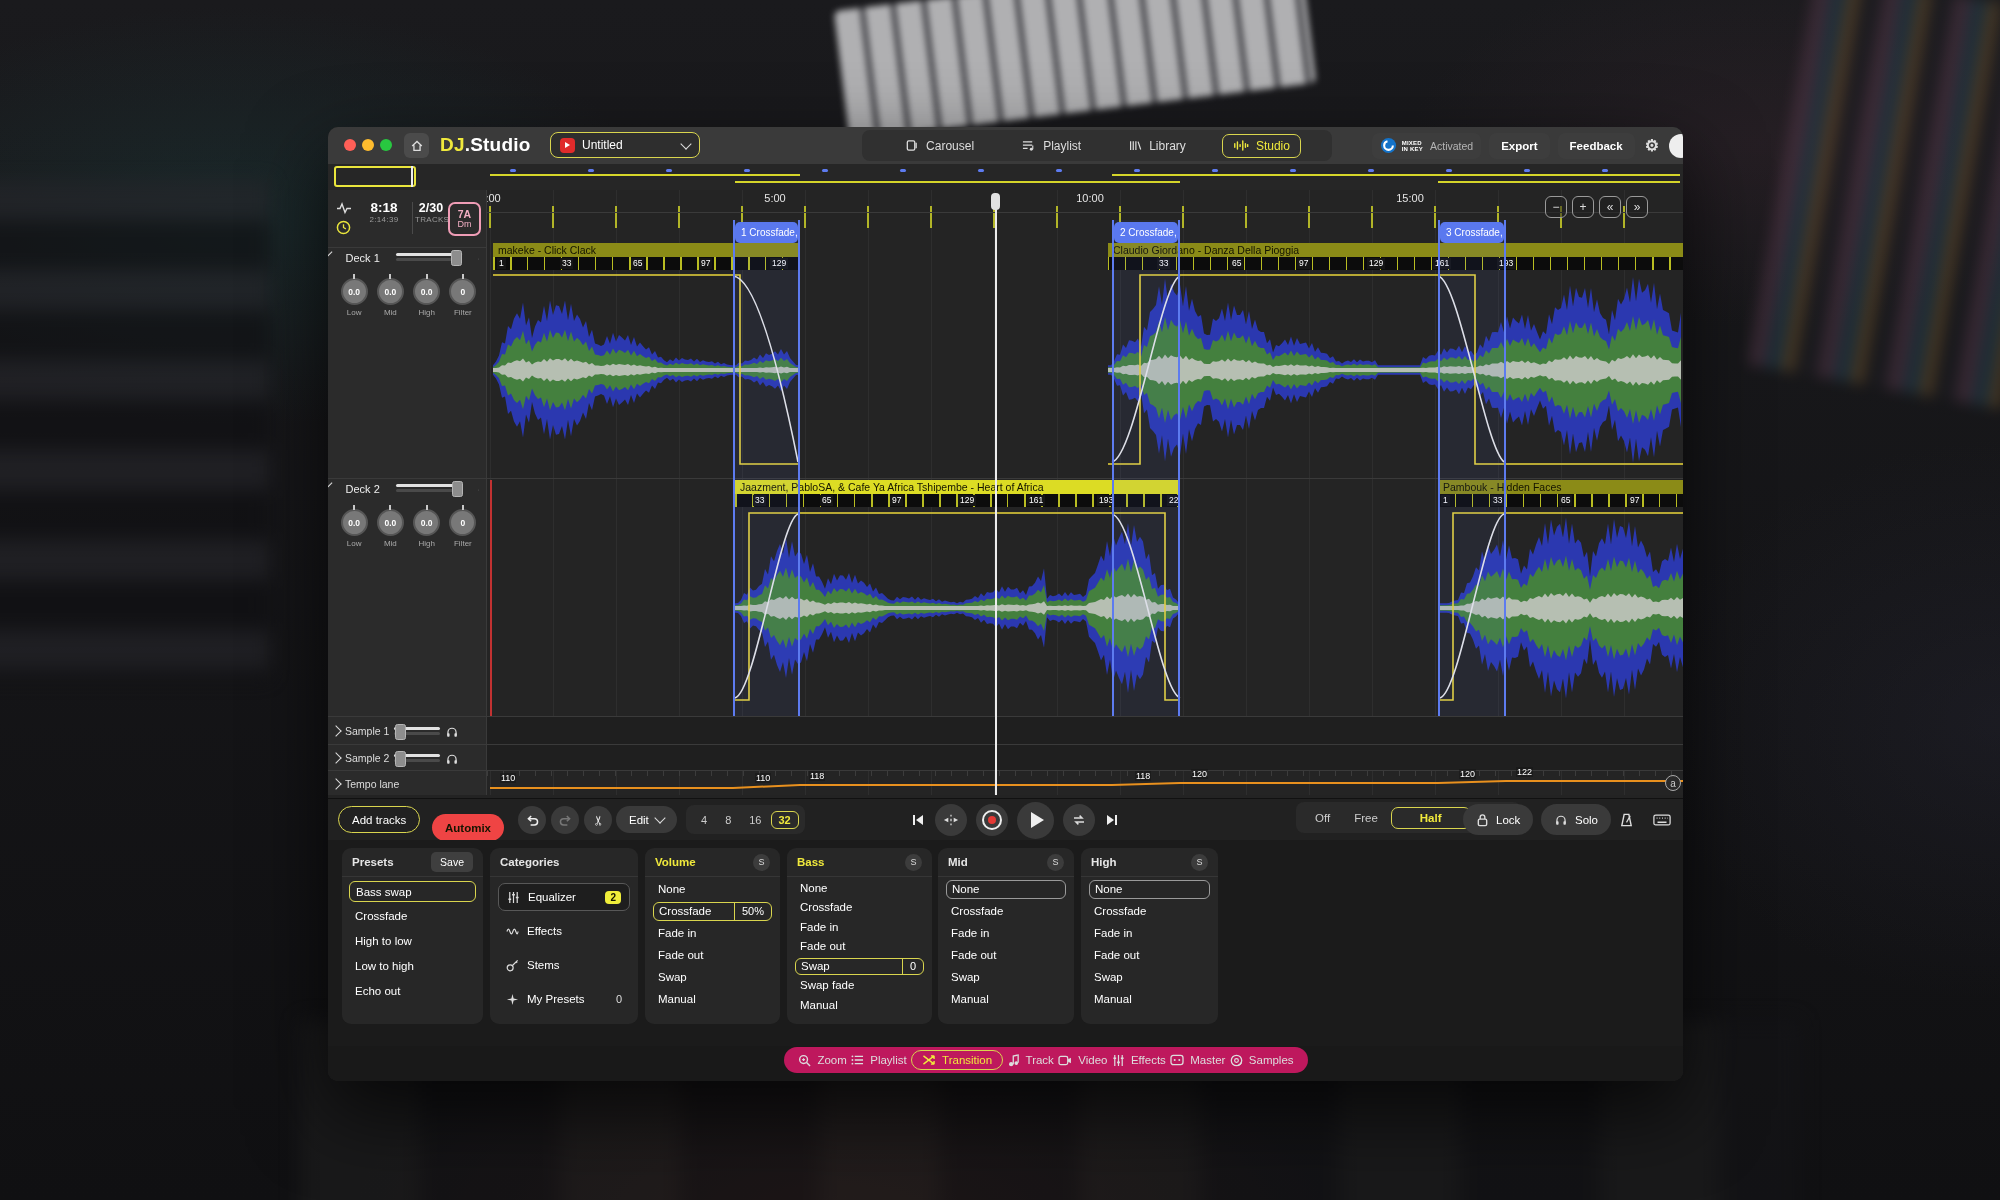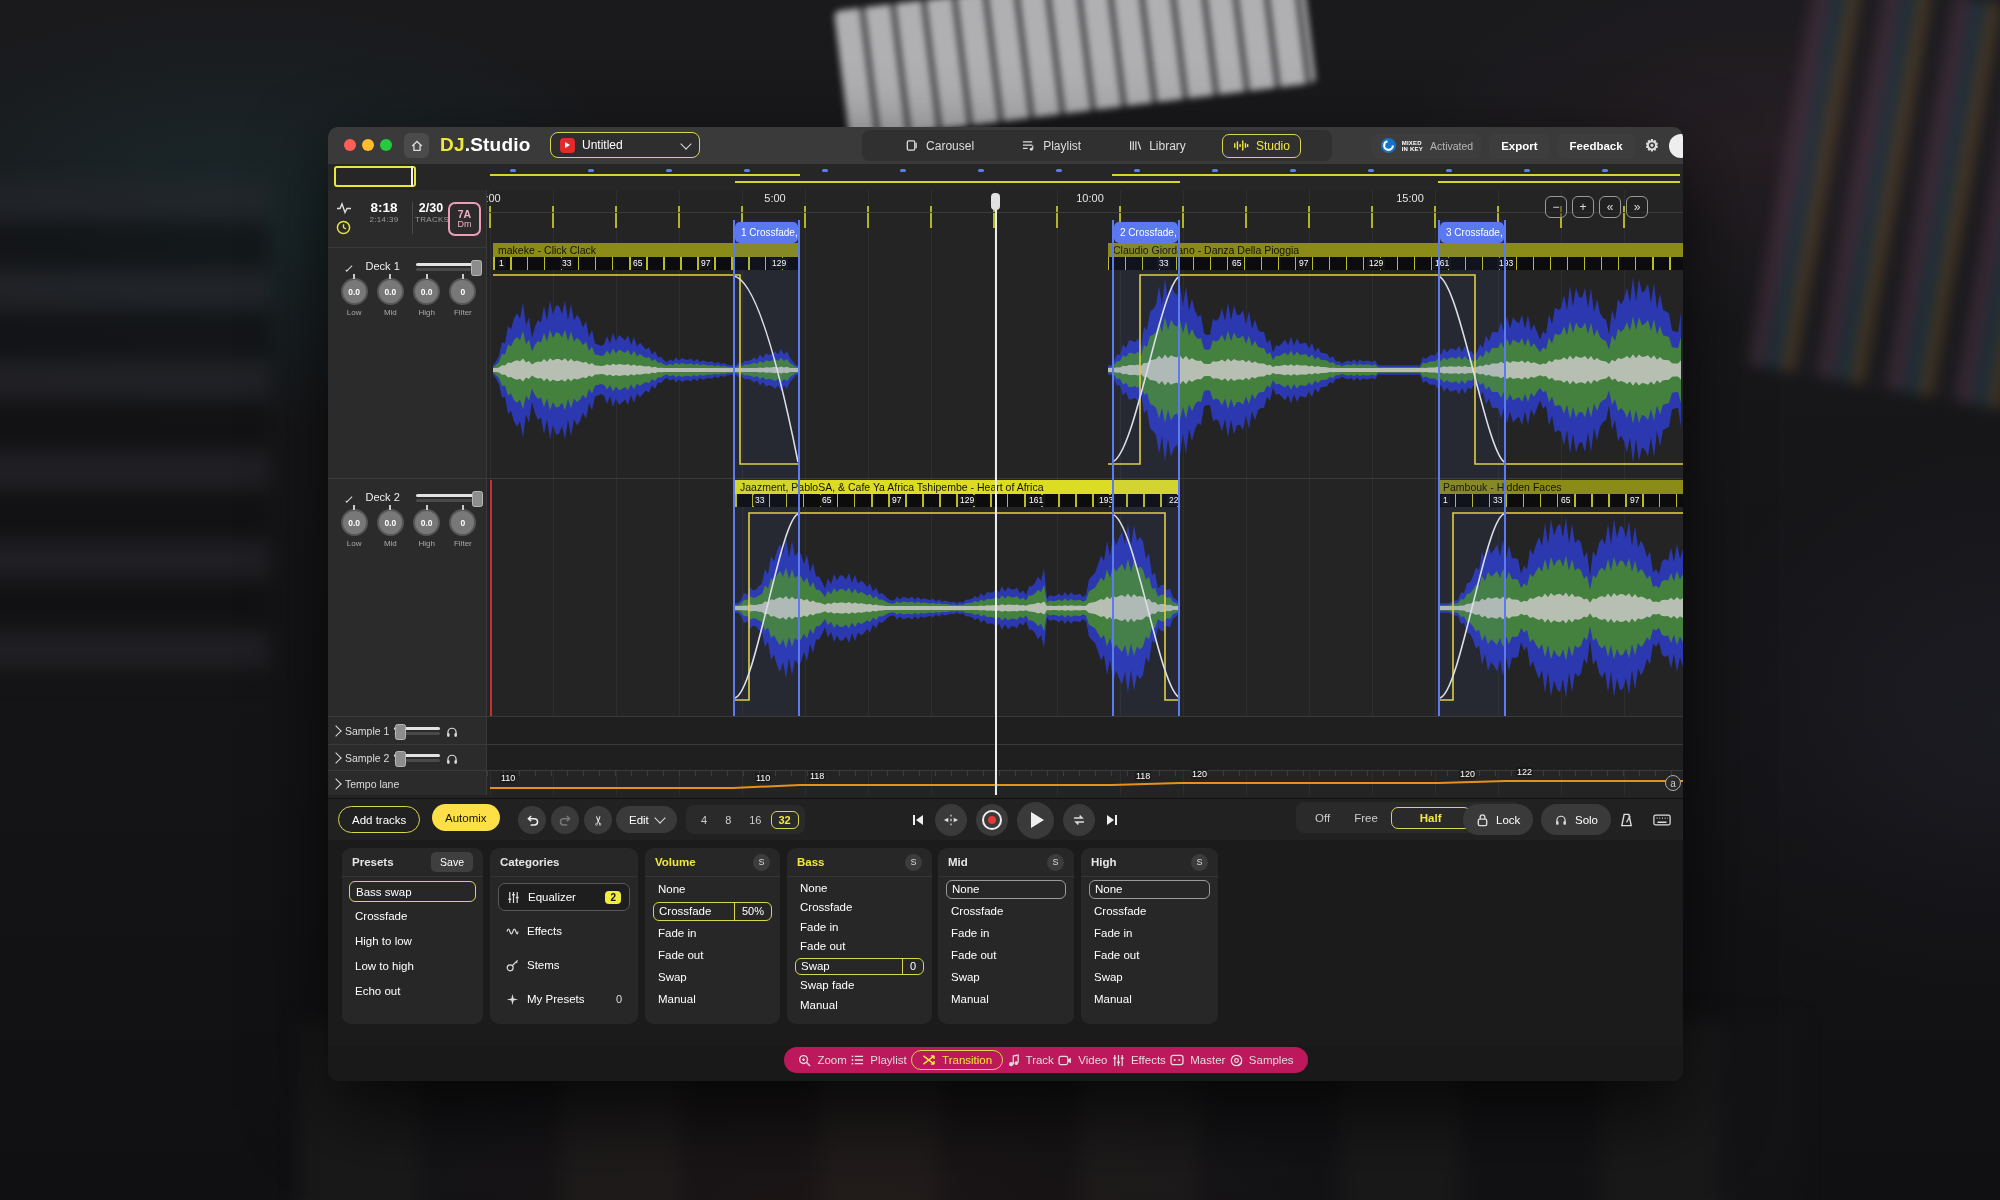--- a/index.html
+++ b/index.html
@@ -57,21 +57,21 @@
   #ov-tick{left:83px;top:2px;width:2px;height:21px;background:#eee}
   
   #lpanel{left:0;top:63px;width:159px;height:605px;background:#2b2b2b;border-right:1px solid #3a3a3a;box-sizing:border-box}
   .lp-divider{left:0;width:159px;height:1px;background:#3a3a3a}
   #info-time .big{font-size:13.5px;font-weight:bold;color:#fff}
   #info-time .small,#info-tracks .small{font-size:8px;color:#9a9a9a;letter-spacing:.3px}
   #info-tracks .big{font-size:12.5px;font-weight:bold;color:#fff}
   #key-chip{left:120px;top:12px;width:33px;height:34px;border:2px solid #ef9db6;border-radius:7px;box-sizing:border-box;
     display:flex;flex-direction:column;align-items:center;justify-content:center;color:#f3afc4}
   #key-chip .k1{font-size:10.5px;font-weight:bold;line-height:11px}#key-chip .k2{font-size:9px;line-height:9px}
-  .deck-hdr{left:20px;width:151px;height:20px;display:flex;align-items:flex-end;gap:16px}
+  .deck-hdr{left:0;width:151px;height:20px;display:flex;align-items:flex-start;gap:16px}
   .deck-hdr .lbl{font-size:11px;color:#eee;white-space:nowrap}
   .fader{position:relative;width:66px;height:10px;flex:none}
   .fader .ln1{position:absolute;left:0;top:1px;width:100%;height:2.5px;background:#e2e2e2;border-radius:2px}
   .fader .ln2{position:absolute;left:0;top:6px;width:100%;height:2.5px;background:#4a4a4a;border-radius:2px}
   .fader .hd{position:absolute;top:-2px;width:9px;height:14px;background:#8d8d8d;border:1px solid #b5b5b5;border-radius:2.5px}
   .knobrow{left:8px;width:145px;display:flex;justify-content:space-between}
   .knob{width:42px;display:flex;flex-direction:column;align-items:center}
   .knob .dial{width:27px;height:27px;border-radius:50%;background:#787878;border:2px solid #565656;box-sizing:border-box;
     display:flex;align-items:center;justify-content:center;font-size:8.5px;font-weight:bold;color:#fff;position:relative}
   .knob .dial::before{content:'';position:absolute;top:-6px;left:50%;margin-left:-1px;width:2px;height:5px;background:#c9c9c9}
@@ -100,21 +100,21 @@
   .zoombtn{width:22px;height:22px;border:1.5px solid #9a9a9a;border-radius:6px;box-sizing:border-box;color:#ddd;font-size:12px;
     display:flex;align-items:center;justify-content:center;background:rgba(30,30,30,.5)}
   .tempolabel{position:absolute;font-size:9px;color:#fff;background:rgba(20,20,20,.5);padding:0 1px;line-height:10px}
   #tempoticks{left:0;top:581px;width:1196px;height:5px;background:repeating-linear-gradient(90deg,#3c3c3c 0 1px,transparent 1px 16px)}
   #agc{left:1178px;top:585px;width:16px;height:16px;border:1.5px solid #aaa;border-radius:50%;box-sizing:border-box;
     color:#ccc;font-size:10px;display:flex;align-items:center;justify-content:center;background:#2a2a2a}
   
   #tbar{left:0;top:671px;width:1355px;height:42px;background:#212121;border-top:1px solid #111;border-bottom:1px solid #111}
   .pill{height:27px;border-radius:14px;display:flex;align-items:center;justify-content:center;font-size:11.5px;color:#fff;box-sizing:border-box;padding:0 13px}
   #addtracks{left:10px;top:7px;border:1.5px solid #d9d54e}
-  #automix{left:104px;top:5px;background:#fde047;color:#151500;font-weight:normal}
+  #automix{left:104px;top:15px;background:#ef4444;color:#151500;font-weight:bold}
   .circbtn{width:28px;height:28px;border-radius:50%;background:#3a3a3a;display:flex;align-items:center;justify-content:center;top:7px}
   #editbtn{left:288px;top:7px;background:#3a3a3a;gap:7px}
   #beatjump{left:358px;top:6px;height:29px;background:#2a2a2a;border-radius:8px;display:flex;align-items:center;gap:0;padding:0 6px}
   #beatjump .bj{font-size:11px;color:#ccc;padding:0 9px}
   #beatjump .bj.sel{border:1.5px solid #d9d54e;border-radius:6px;color:#f0e93c;font-weight:bold;padding:2px 7px}
   #transport{left:562px;top:2px;width:250px;height:38px;display:flex;align-items:center;gap:9px;justify-content:center}
   .tpc{width:32px;height:32px;border-radius:50%;background:#3a3a3a;display:flex;align-items:center;justify-content:center}
   .tpc.big{width:37px;height:37px}
   .playtri{width:0;height:0;border-left:13px solid #eee;border-top:8px solid transparent;border-bottom:8px solid transparent;margin-left:3px}
   .recring{width:16px;height:16px;border:2px solid #eee;border-radius:50%;display:flex;align-items:center;justify-content:center}

